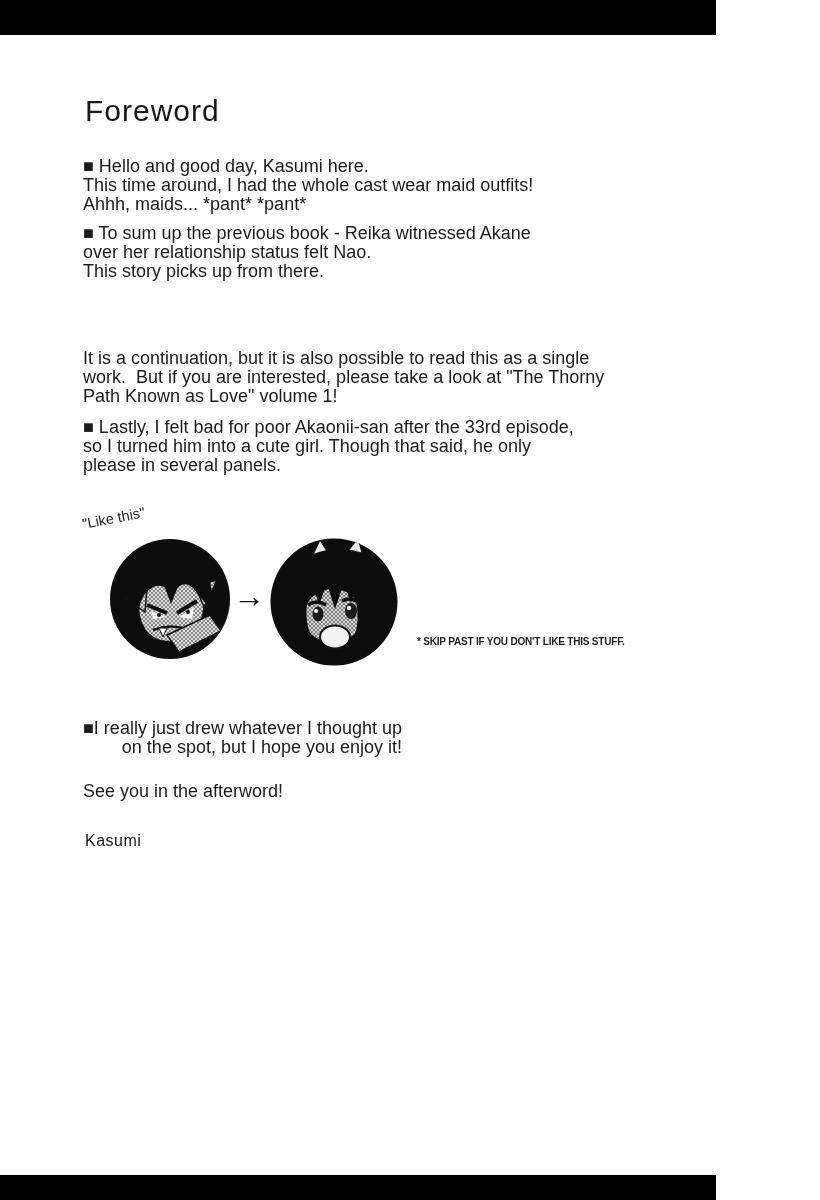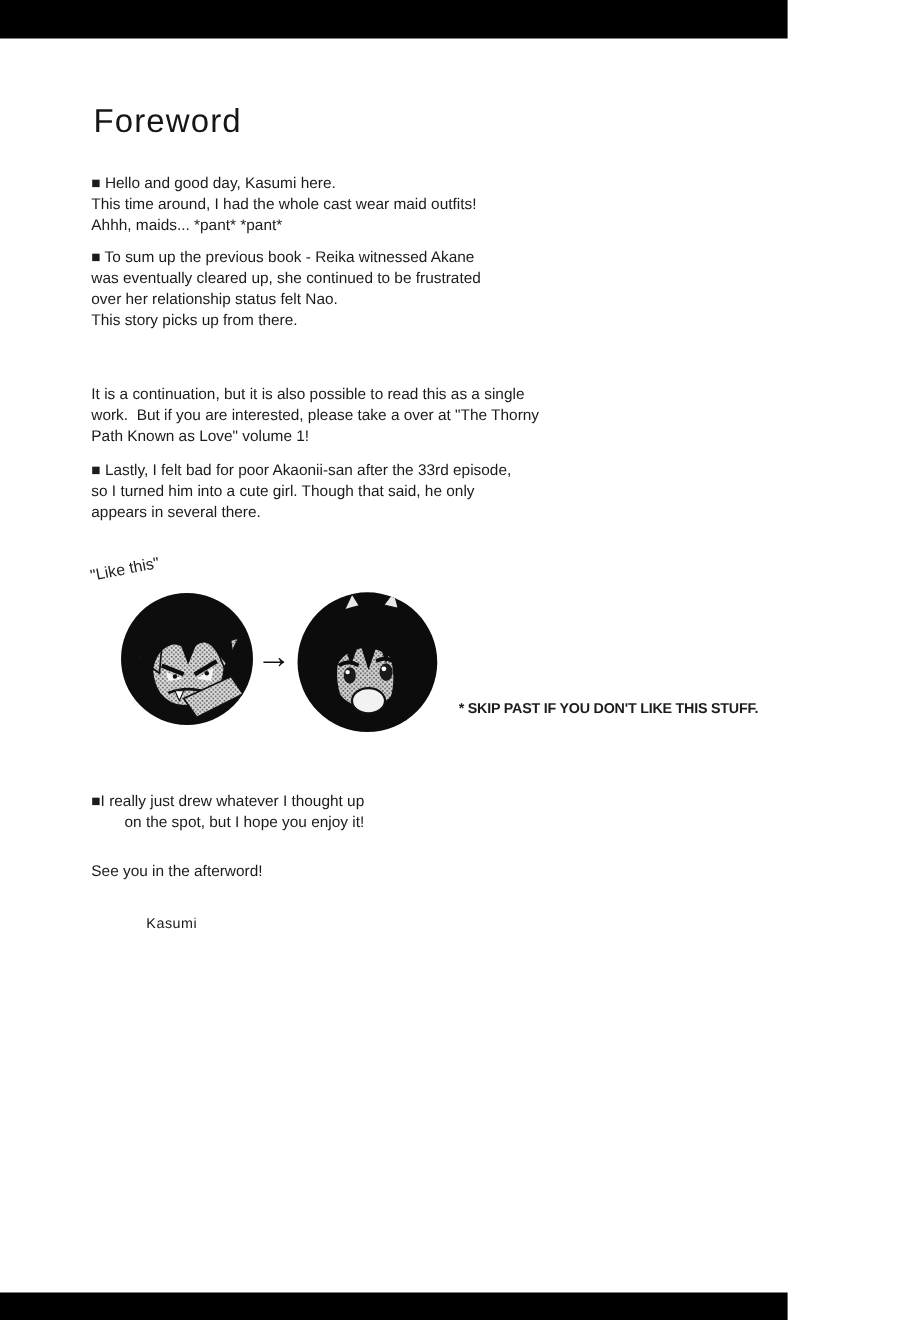--- a/index.html
+++ b/index.html
@@ -10,21 +10,21 @@
     color:#1b1b1b;
   }
   .scan-bar { position:absolute; left:0; width:820px; background:#000; }
   .scan-bar.top { top:0; height:35px; }
   .scan-bar.bottom { top:1175px; height:25px; }
 
   .title {
     position:absolute; left:85px; top:94px;
     font-size:30px; font-weight:400; letter-spacing:1px; color:#161616;
   }
-  .para { position:absolute; left:83px; font-size:14px; line-height:19px; color:#1b1b1b; }
+  .para { position:absolute; left:83px; font-size:18px; line-height:19px; color:#1b1b1b; }
   .para .line { white-space:pre; }
   .p1 { top:157px; }
   .p2 { top:224px; }
   .p3 { top:349px; }
   .p4 { top:418px; }
   .p5 { top:719px;text-align:right; }
   .p6 { top:782px; }
 
   .fig-caption {
     position:absolute; left:84px; top:516px;
@@ -33,57 +33,56 @@
     white-space:pre;
   }
   .fig-left  { position:absolute; left:109px; top:538px; width:122px; height:122px; }
   .fig-right { position:absolute; left:269px; top:537px; width:130px; height:130px; }
   .fig-arrow {
     position:absolute; left:233px; top:578px;
     font-size:32px; color:#111; font-weight:400;
   }
   .fig-note {
     position:absolute; left:417px; top:636px;
-    font-size:13px; font-weight:700; letter-spacing:-0.2px; color:#1d1d1d;
+    font-size:10px; font-weight:700; letter-spacing:-0.2px; color:#1d1d1d;
     white-space:pre;
   }
   .signature {
     position:absolute; left:85px; top:832px;
-    font-size:13px; letter-spacing:0.5px; color:#161616;margin-left:48px;
+    font-size:16px; letter-spacing:0.5px; color:#161616;
   }
 </style>
 </head>
 <body>
 
 <div class="page">
 
   <div class="scan-bar top"></div>
 
   <div class="title">Foreword</div>
 
   <div class="para p1">
       <div class="line">■ Hello and good day, Kasumi here.</div>
       <div class="line">This time around, I had the whole cast wear maid outfits!</div>
       <div class="line">Ahhh, maids... *pant* *pant*</div>
     </div>
   <div class="para p2">
       <div class="line">■ To sum up the previous book - Reika witnessed Akane</div>
-      <div class="line">was eventually cleared up, she continued to be frustrated</div>
       <div class="line">over her relationship status felt Nao.</div>
       <div class="line">This story picks up from there.</div>
     </div>
   <div class="para p3">
       <div class="line">It is a continuation, but it is also possible to read this as a single</div>
-      <div class="line">work.  But if you are interested, please take a over at "The Thorny</div>
+      <div class="line">work.  But if you are interested, please take a look at "The Thorny</div>
       <div class="line">Path Known as Love" volume 1!</div>
     </div>
   <div class="para p4">
       <div class="line">■ Lastly, I felt bad for poor Akaonii-san after the 33rd episode,</div>
       <div class="line">so I turned him into a cute girl. Though that said, he only</div>
-      <div class="line">appears in several there.</div>
+      <div class="line">please in several panels.</div>
     </div>
 
   <div class="fig-caption">"Like this"</div>
 
   <svg class="fig-left" viewBox="0 0 122 122" xmlns="http://www.w3.org/2000/svg">
     <defs>
       <pattern id="htL" width="4" height="4" patternUnits="userSpaceOnUse">
         <rect width="4" height="4" fill="#dedede"></rect>
         <circle cx="1" cy="1" r="0.9" fill="#5e5e5e"></circle>
         <circle cx="3" cy="3" r="0.9" fill="#5e5e5e"></circle>

